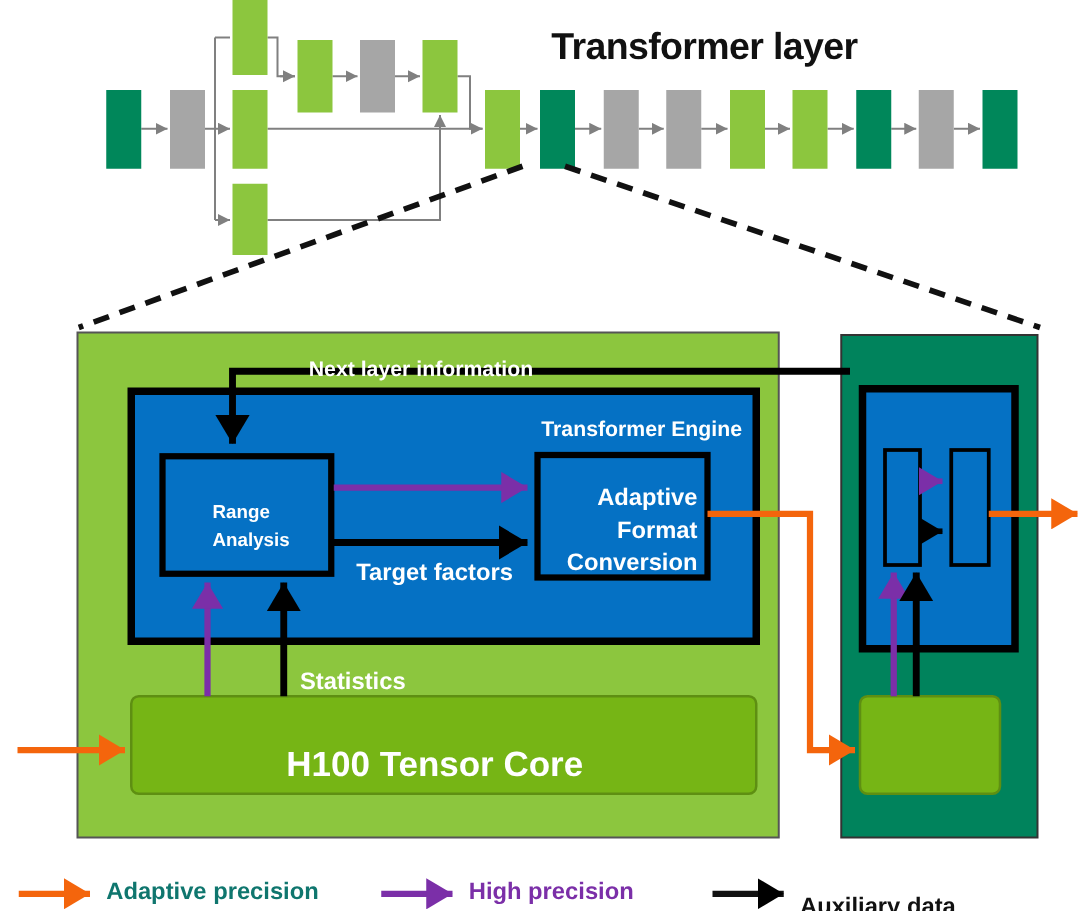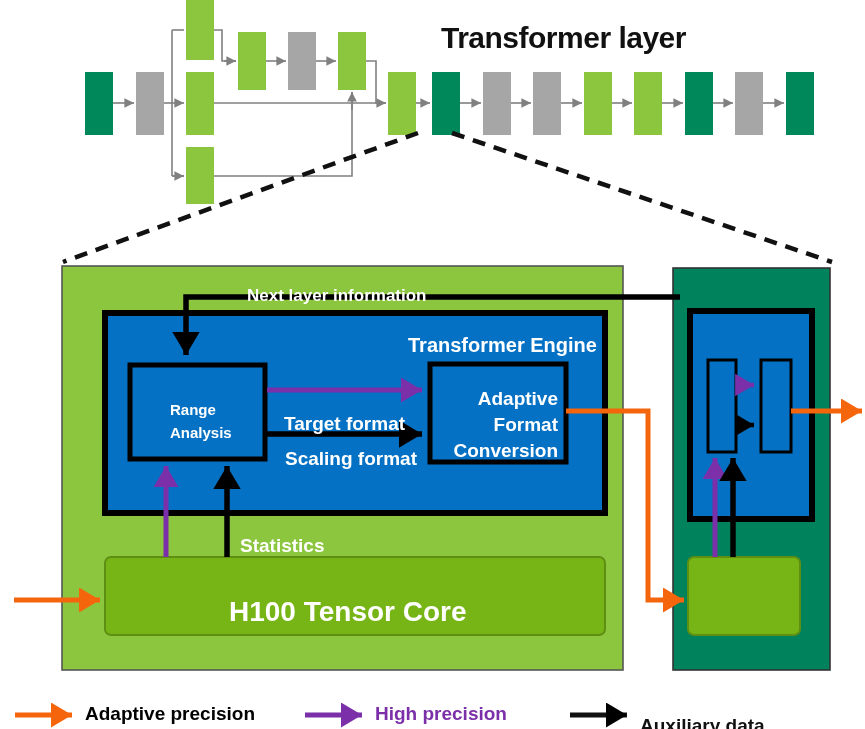--- a/index.html
+++ b/index.html
@@ -161,44 +161,43 @@
 
     <line x1="715" y1="557" x2="715" y2="458" stroke="#7B2FA8" stroke-width="5" marker-end="url(#arrPurple)"></line>
 
     <line x1="733" y1="557" x2="733" y2="458" stroke="#000000" stroke-width="5.5" marker-end="url(#arrBlackBig)"></line>
 
     <line x1="791" y1="411" x2="862" y2="411" stroke="#F4650C" stroke-width="5" marker-end="url(#arrOrange)"></line>
   </svg>
 
   <div class="lbl lbl-white" style="left:247px;top:272px;font-size:17px;">Next layer information</div>
 
-  <div class="lbl lbl-white" style="left:408px;top:320px;font-size:20px;">Transformer Engine</div>
+  <div class="lbl lbl-white" style="left:433px;top:320px;font-size:17px;">Transformer Engine</div>
 
   <div class="lbl lbl-white" style="left:170px;top:384px;font-size:15px;line-height:23px;text-align:left;width:70px;">
     <span>Range</span><br>
     <span>Analysis</span>
   </div>
 
   <div class="lbl lbl-white" style="left:438px;top:372px;font-size:19px;line-height:26px;text-align:right;width:120px;">
     <span>Adaptive</span><br>
     <span>Format</span><br>
     <span>Conversion</span>
   </div>
 
-  <div class="lbl lbl-white" style="left:284px;top:399px;font-size:19px;">Target format</div>
-
-  <div class="lbl lbl-white" style="left:285px;top:434px;font-size:19px;">Scaling format</div>
+
+  <div class="lbl lbl-white" style="left:285px;top:434px;font-size:19px;">Target factors</div>
 
   <div class="lbl lbl-white" style="left:240px;top:521px;font-size:19px;">Statistics</div>
 
   <div class="lbl lbl-white" style="left:229px;top:582px;font-size:28px;">H100 Tensor Core</div>
 
   <svg class="layer">
     <line x1="15" y1="715" x2="72" y2="715" stroke="#F4650C" stroke-width="5" marker-end="url(#arrOrange)"></line>
     <line x1="305" y1="715" x2="362" y2="715" stroke="#7B2FA8" stroke-width="5" marker-end="url(#arrPurple)"></line>
     <line x1="570" y1="715" x2="627" y2="715" stroke="#111111" stroke-width="5" marker-end="url(#arrBlackBig)"></line>
   </svg>
 
-  <div class="legend-item" style="left:85px;top:703px;color:#000000;">Adaptive precision</div>
+  <div class="legend-item" style="left:85px;top:703px;color:#0f766e;">Adaptive precision</div>
   <div class="legend-item" style="left:375px;top:703px;color:#7B2FA8;">High precision</div>
   <div class="legend-item" style="left:640px;top:703px;color:#111111;margin-top:12px;">Auxiliary data</div>
 
 </div>
 
 </body></html>

